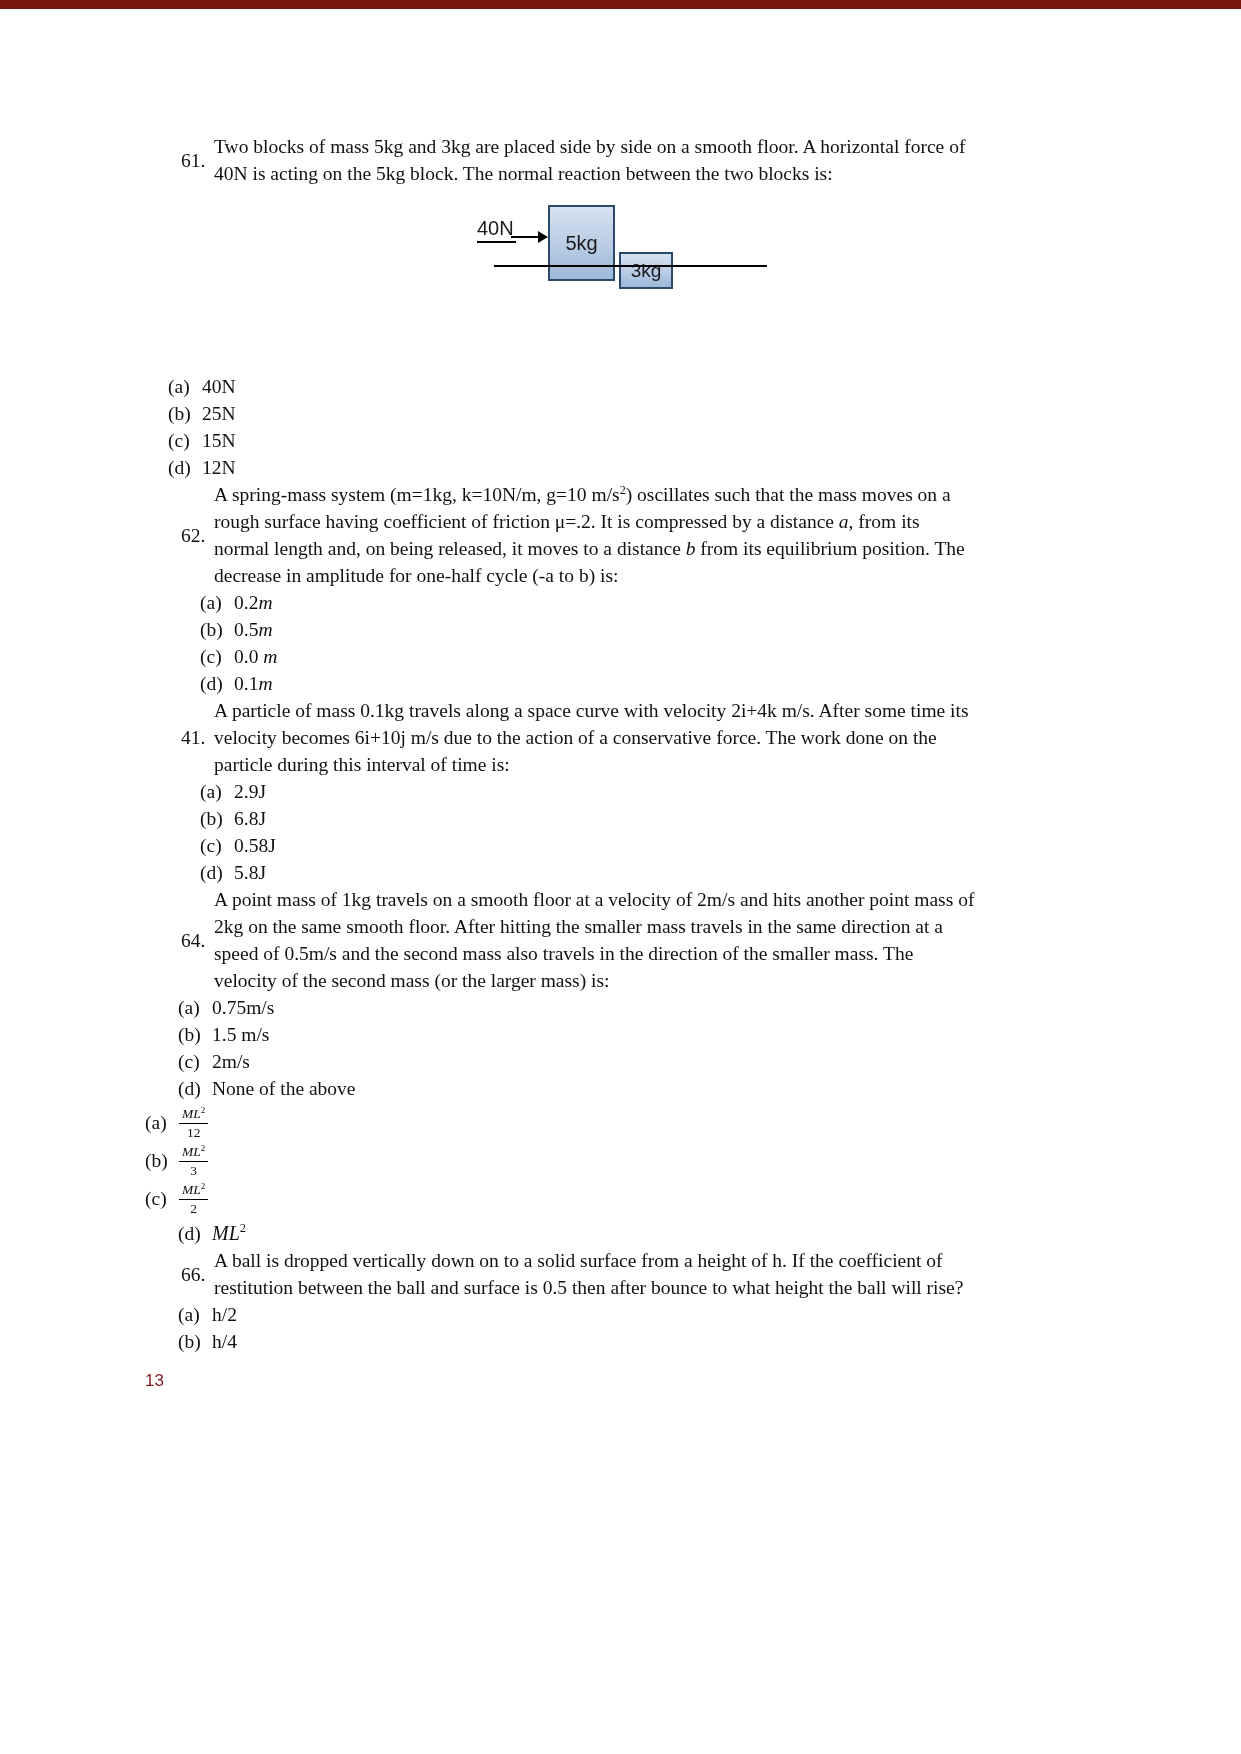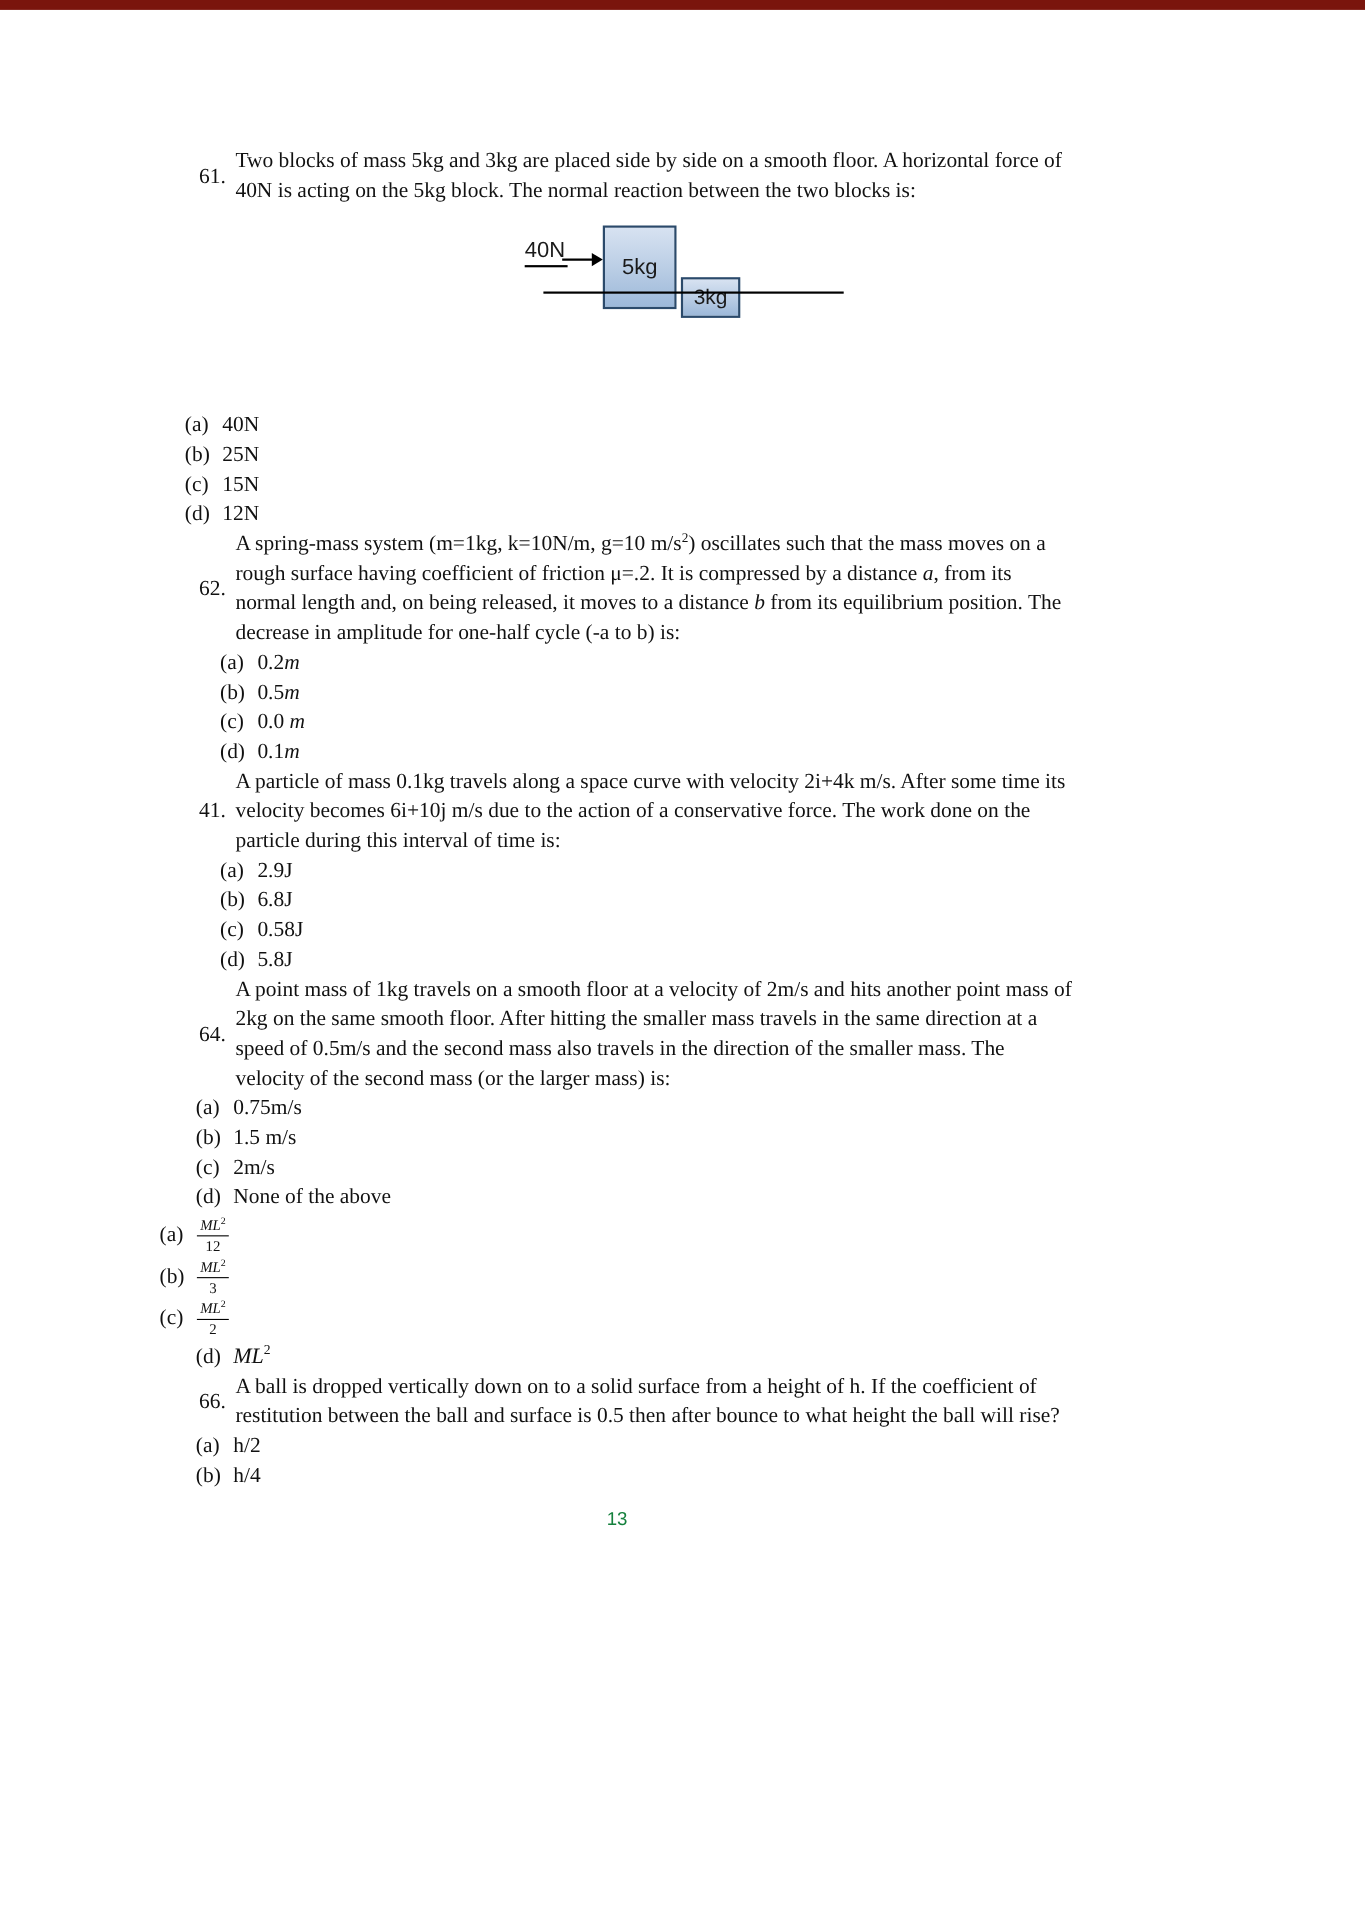--- a/index.html
+++ b/index.html
@@ -71,24 +71,24 @@
   .block-5 { left: 71px; top: 0; width: 67px; height: 76px; }
   .block-3 { left: 142px; top: 23px; width: 54px; height: 37px; font-size: 19px; margin-top: 24px; }
   .floor {
     position: absolute;
     left: 17px; top: 60px;
     width: 273px; height: 2px;
     background: #000;
   }
   .page-number {
     margin-top: 16px;
-    text-align: center;
+    text-align: left;
     font-family: "Liberation Sans", sans-serif;
     font-size: 17px;
-    color: #15803d;
+    color: #7f1d1d;
   }
 </style>
 </head>
 <body>
 
 <div class="page">
   <div class="top-strip"></div>
 
   <div class="content">
 

